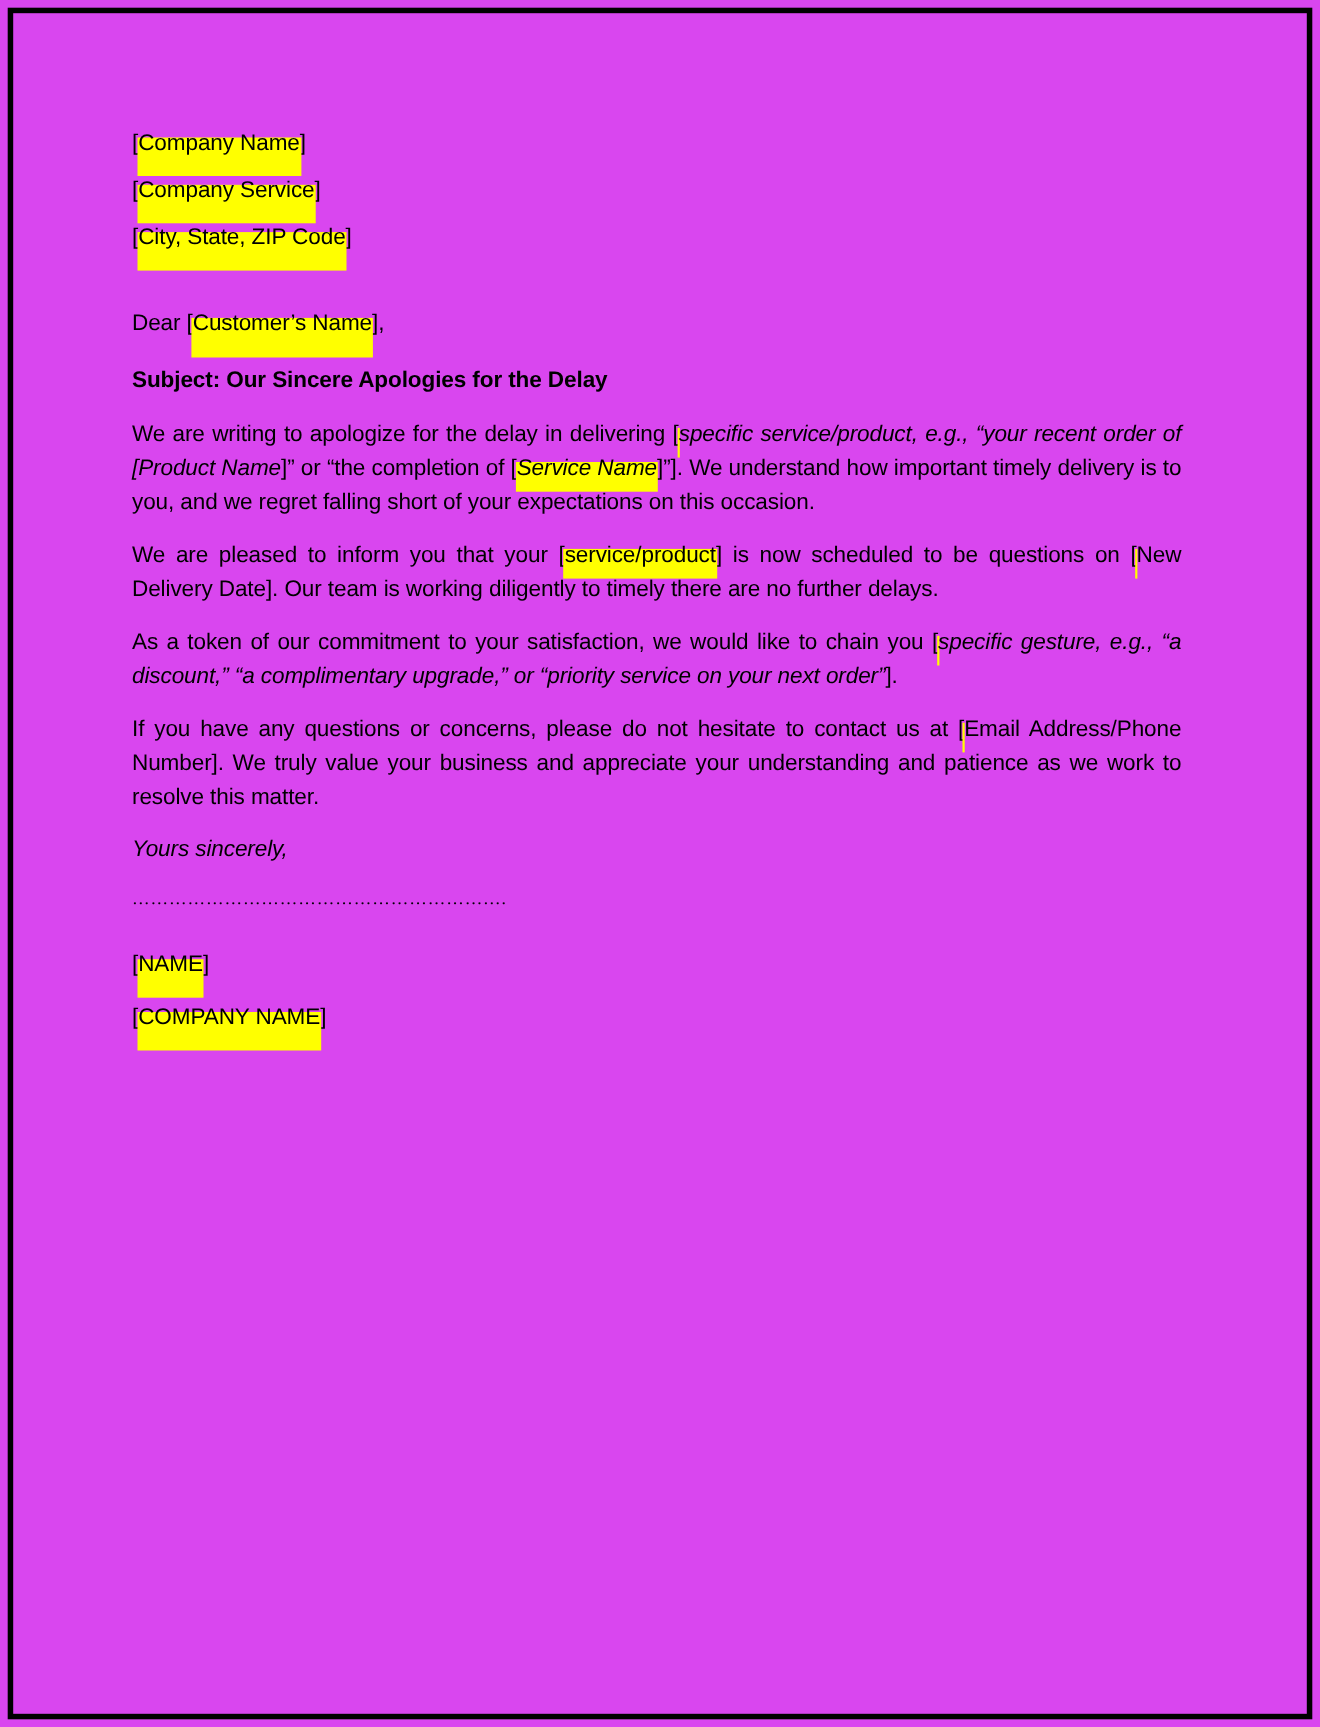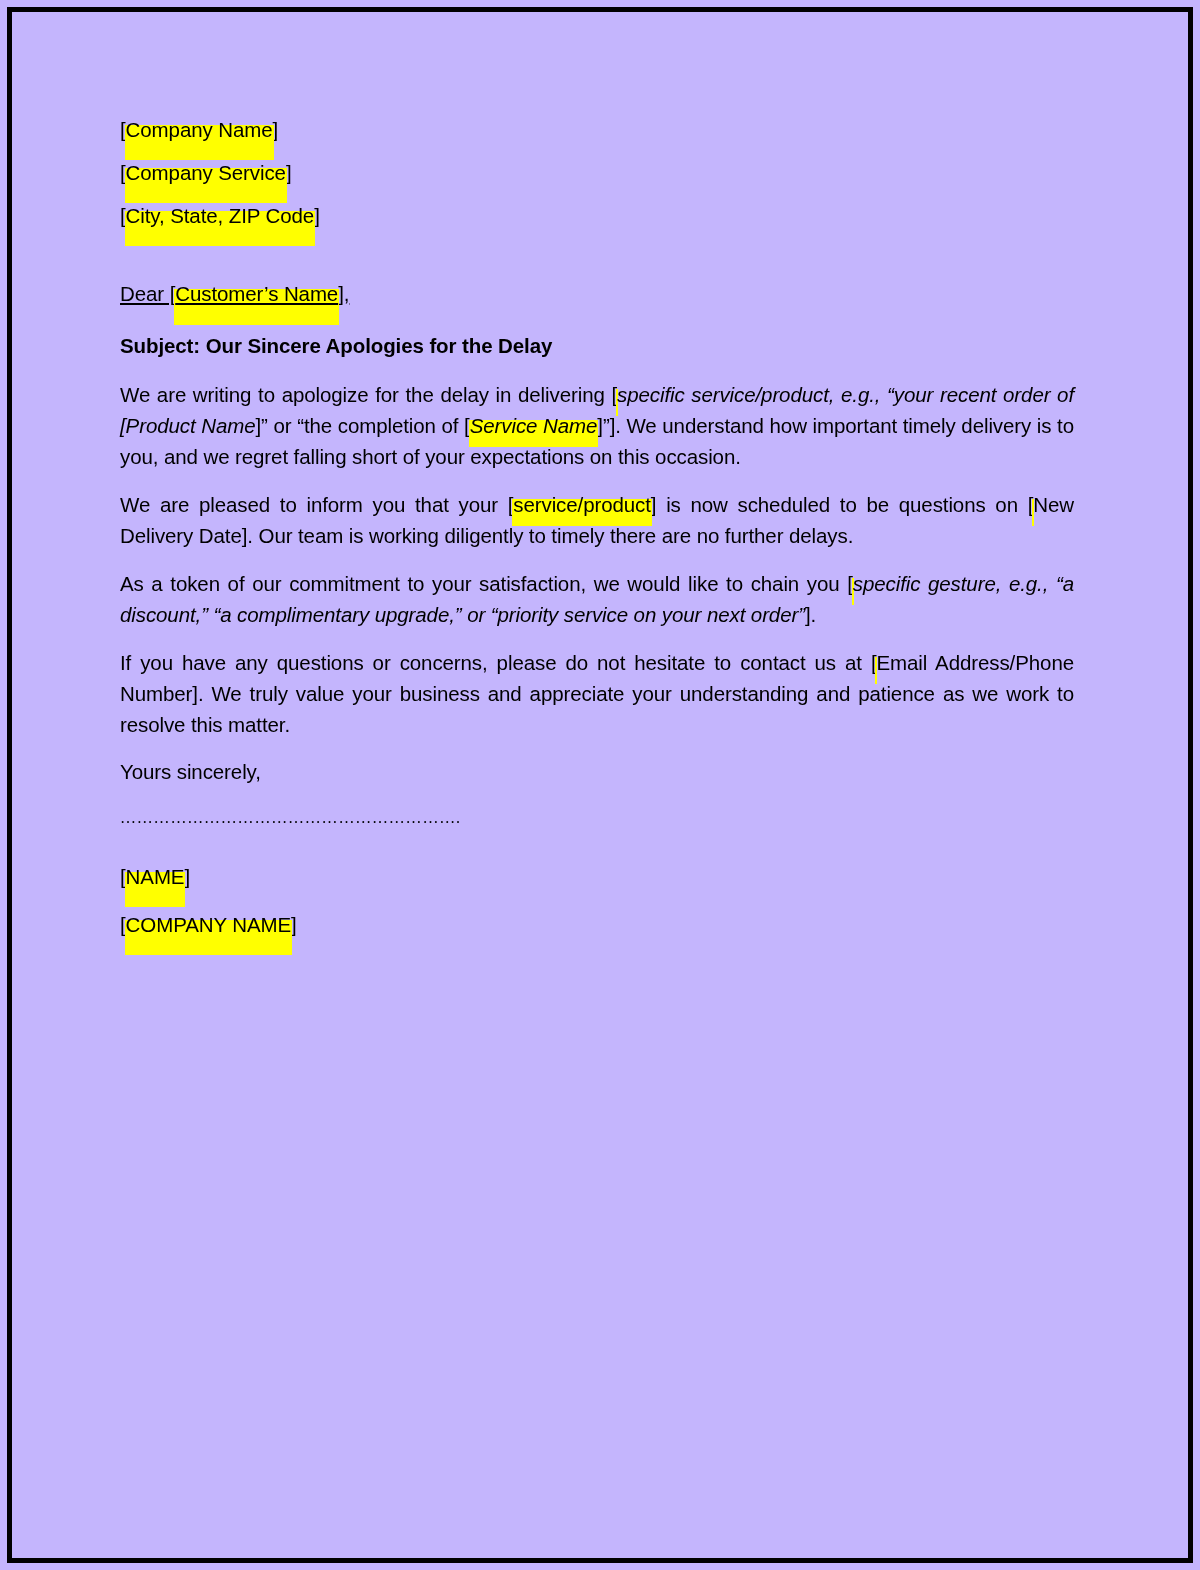--- a/index.html
+++ b/index.html
@@ -6,21 +6,21 @@
   html, body {
     margin: 0;
     padding: 0;
     background: #ffffff;
   }
 
   .page {
     position: relative;
     width: 1200px;
     height: 1570px;
-    background: #c4b5fd;
+    background: #d946ef;
     box-sizing: border-box;
     overflow: hidden;
   }
 
   
   .page-border {
     position: absolute;
     left: 7px;
     top: 7px;
     right: 7px;
@@ -69,26 +69,26 @@
     font-weight: bold;
     line-height: 30px;
     margin: 0 0 18px 0;
     white-space: nowrap;
   }
 
   .greeting {
     line-height: 30px;
     margin: 0 0 22px 0;
     white-space: nowrap;
-    text-decoration: underline;
   }
 
   .yours {
     line-height: 30px;
     margin: 0;
+    font-style: italic;
   }
 
   
   .hl {
     position: relative;
     z-index: 1;
     display: inline;
   }
   .hl::before {
     content: "";

